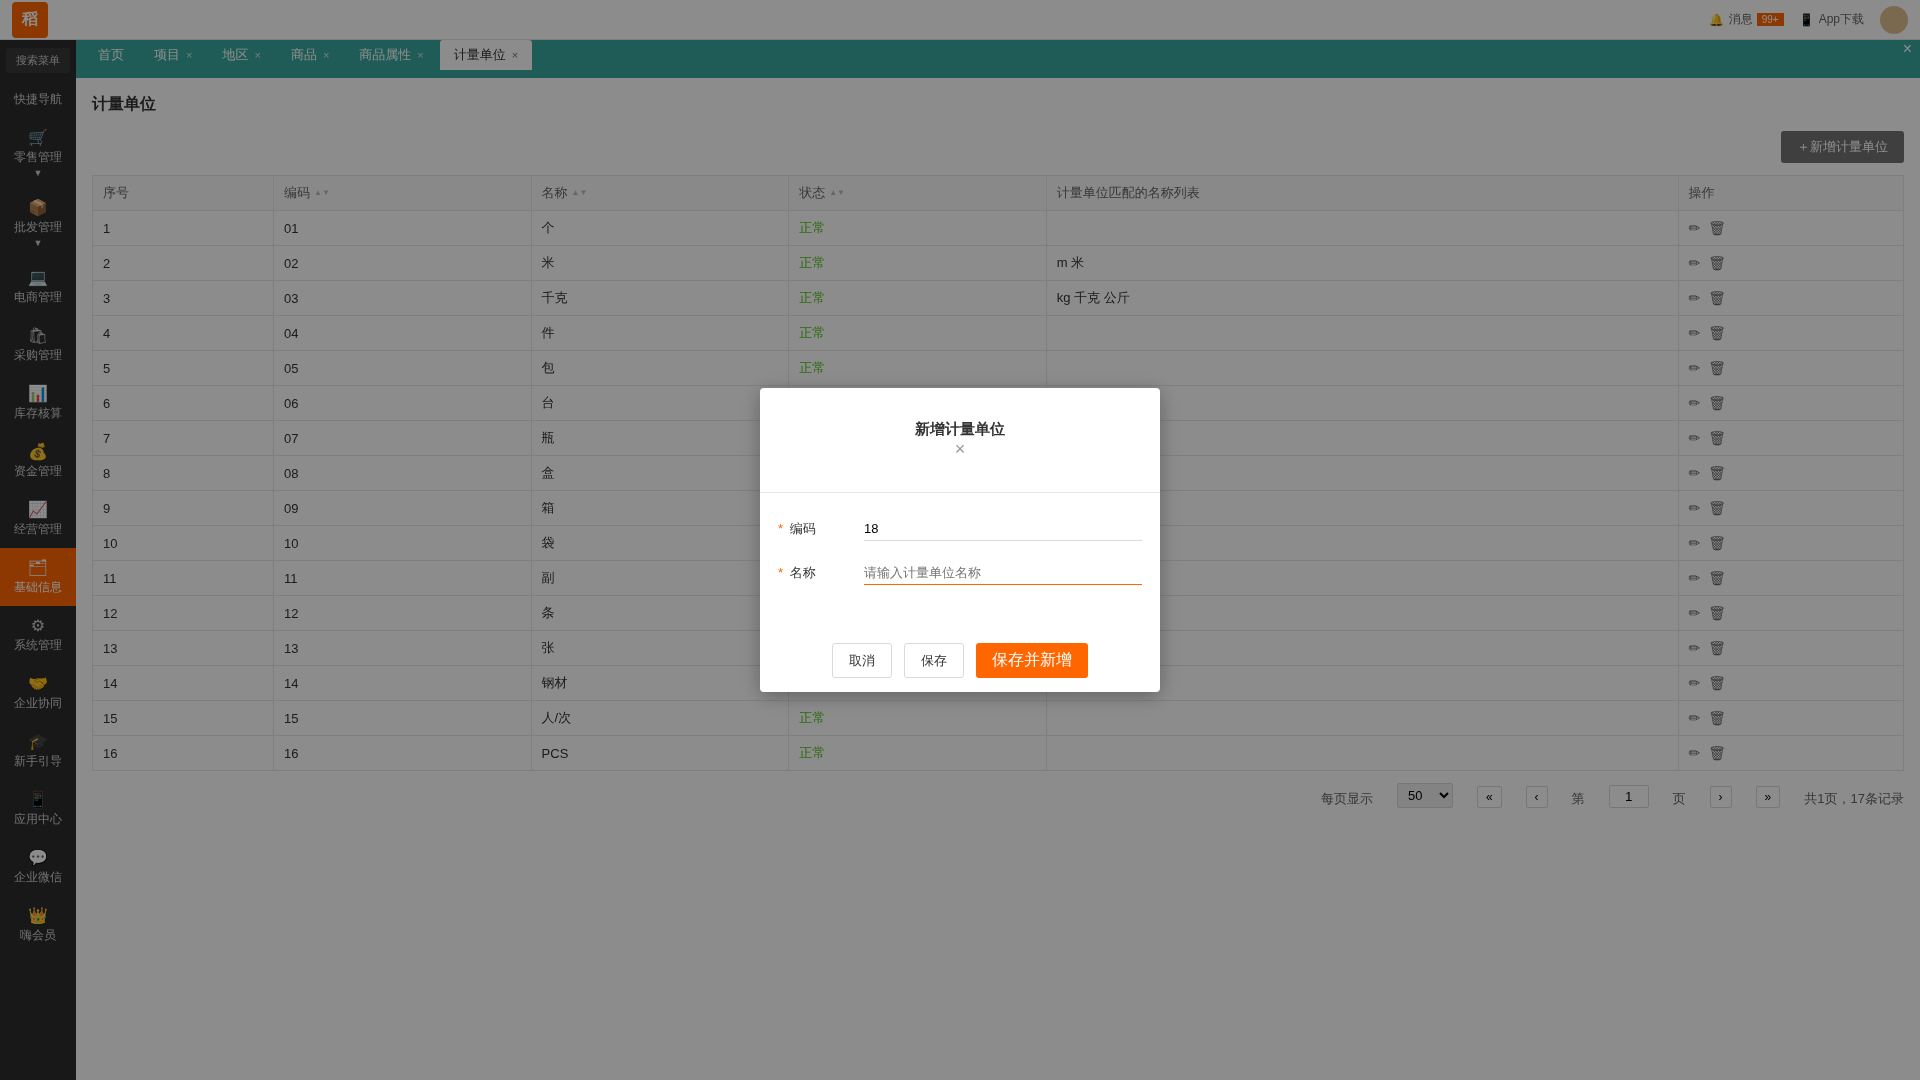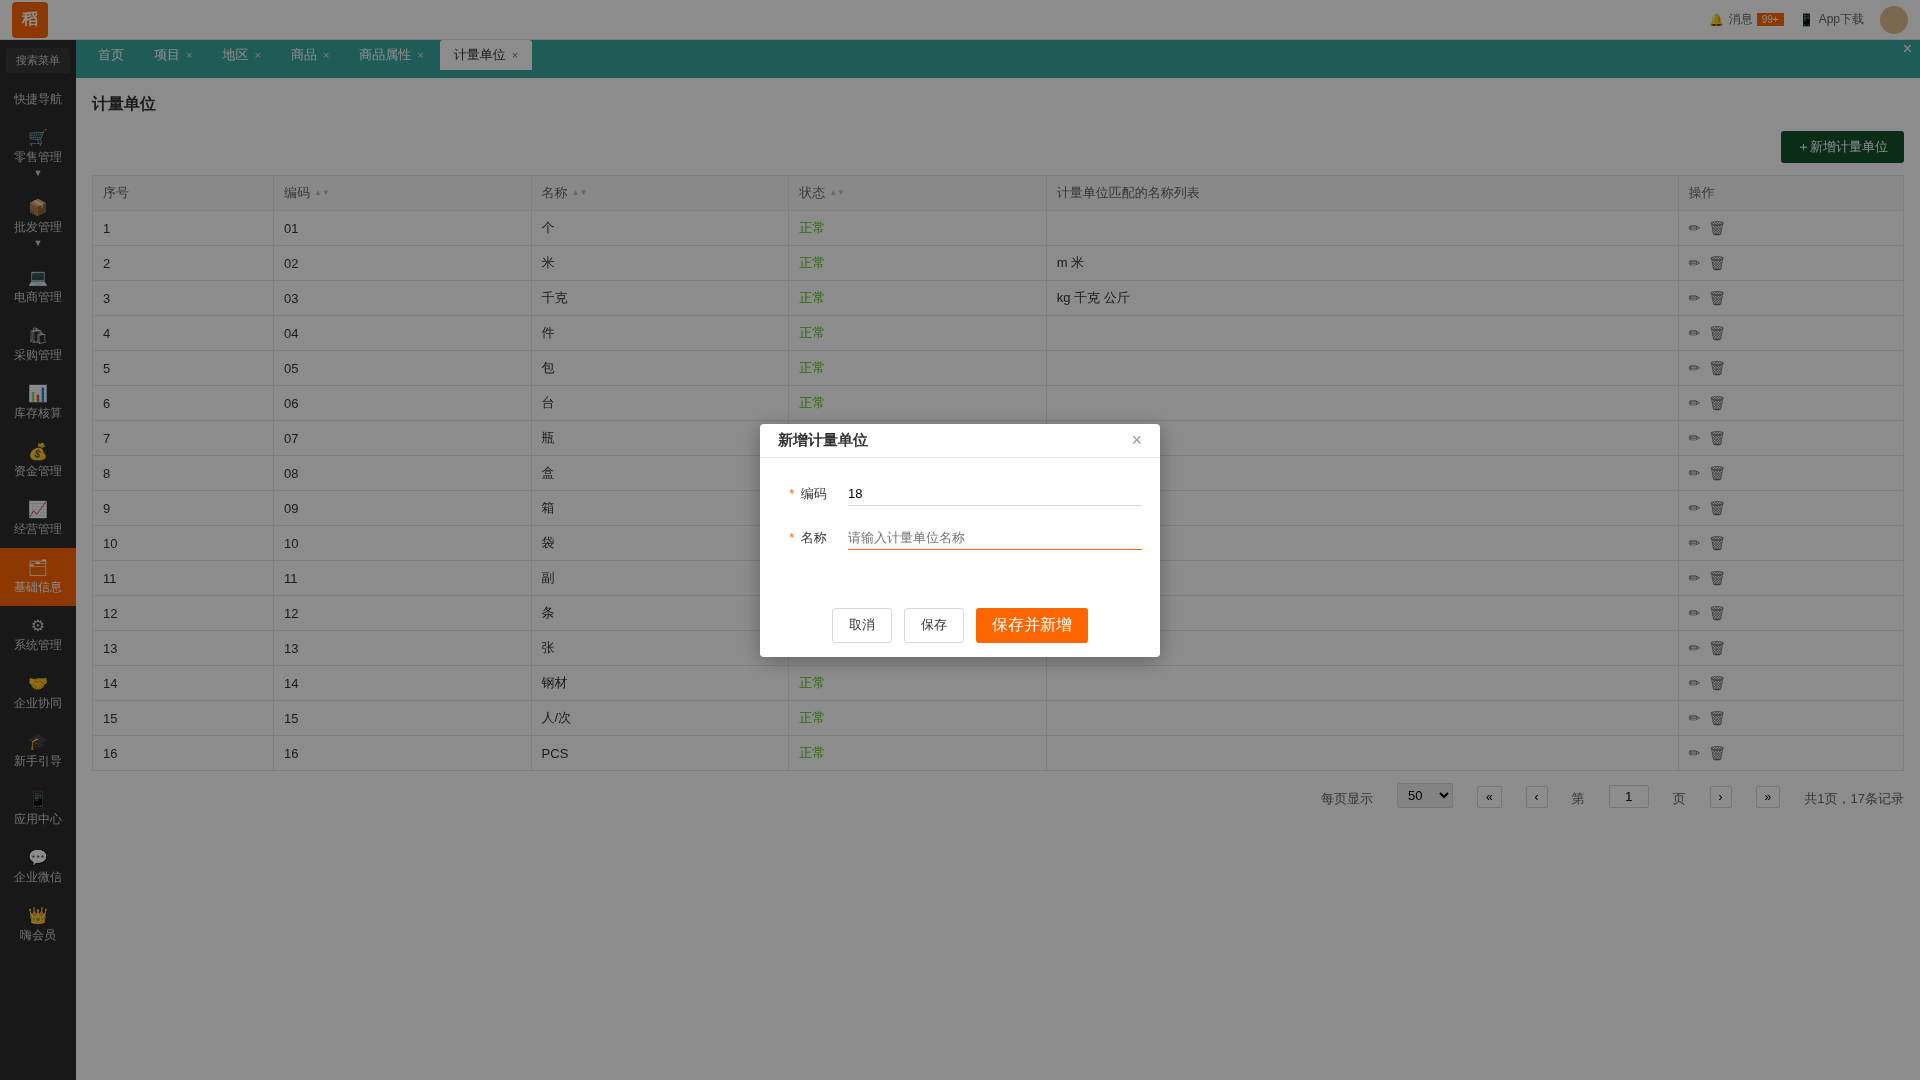--- a/index.html
+++ b/index.html
@@ -33,21 +33,21 @@
     .tab-bar { height: 38px; background: #3ba89e; display: flex; align-items: flex-start; padding: 0 8px; gap: 2px; flex-shrink: 0; }
     .tab { padding: 6px 14px; border-radius: 3px 3px 0 0; font-size: 13px; cursor: pointer; display: flex; align-items: center; gap: 6px; color: #fff; }
     .tab.active { background: #fff; color: #333; }
     .tab .close { font-size: 11px; opacity: 0.7; }
     .tab-close-all { margin-left: auto; color: #fff; font-size: 16px; cursor: pointer; }
 
     
     .page-content { flex: 1; background: #fff; padding: 16px; overflow: auto; position: relative; }
     .page-title { font-size: 16px; font-weight: bold; margin-bottom: 16px; color: #333; }
     .toolbar { display: flex; justify-content: flex-end; margin-bottom: 12px; }
-    .btn-primary { background: #14532d; color: #fff; border: none; padding: 7px 16px; border-radius: 3px; font-size: 13px; cursor: pointer; }
+    .btn-primary { background: #737373; color: #fff; border: none; padding: 7px 16px; border-radius: 3px; font-size: 13px; cursor: pointer; }
     .btn-default { background: #fff; color: #333; border: 1px solid #d9d9d9; padding: 7px 16px; border-radius: 3px; font-size: 13px; cursor: pointer; }
     .btn-orange { background: #f60; color: #fff; border: none; padding: 7px 16px; border-radius: 3px; font-size: 16px; cursor: pointer; }
 
     
     .data-table { width: 100%; border-collapse: collapse; }
     .data-table th { background: #fafafa; border: 1px solid #e8e8e8; padding: 8px 10px; text-align: left; font-weight: normal; color: #666; font-size: 13px; }
     .data-table td { border: 1px solid #e8e8e8; padding: 8px 10px; font-size: 13px; color: #333; }
     .status-normal { color: #52c41a; }
     .action-btns { display: flex; gap: 8px; }
     .action-icon { color: #666; cursor: pointer; font-size: 14px; }
@@ -56,26 +56,26 @@
     .pagination { display: flex; align-items: flex-end; justify-content: flex-end; padding: 12px 0; gap: 24px; font-size: 13px; color: #666; }
     .page-btn { border: 1px solid #d9d9d9; background: #fff; padding: 3px 8px; cursor: pointer; border-radius: 2px; font-size: 12px; }
     .page-input { width: 40px; border: 1px solid #d9d9d9; padding: 3px 6px; text-align: center; border-radius: 2px; }
     .page-select { border: 1px solid #d9d9d9; padding: 3px 6px; border-radius: 2px; font-size: 13px; }
 
     
     .overlay { position: fixed; top: 0; left: 0; right: 0; bottom: 0; background: rgba(0,0,0,0.45); z-index: 100; display: flex; align-items: center; justify-content: center; }
 
     
     .modal { background: #fff; border-radius: 4px; width: 400px; box-shadow: 0 4px 20px rgba(0,0,0,0.3); }
-    .modal-header { display: flex; align-items: center; justify-content: space-between; padding: 6px 18px; border-bottom: 1px solid #e8e8e8; }
+    .modal-header { display: flex; align-items: center; justify-content: space-between; padding: 32px 18px; border-bottom: 1px solid #e8e8e8; flex-direction: column; }
     .modal-title { font-size: 15px; font-weight: bold; color: #333; }
     .modal-close { color: #999; font-size: 18px; cursor: pointer; background: none; border: none; }
     .modal-body { padding: 24px 18px; }
     .form-row { display: flex; align-items: center; margin-bottom: 20px; }
-    .form-label { width: 60px; text-align: center; font-size: 13px; color: #333; margin-right: 10px; flex-shrink: 0; }
+    .form-label { width: 60px; text-align: left; font-size: 13px; color: #333; margin-right: 26px; flex-shrink: 0; }
     .required { color: #f60; margin-right: 3px; }
     .form-input { flex: 1; border: none; border-bottom: 1px solid #d9d9d9; padding: 4px 0; font-size: 13px; outline: none; }
     .form-input.active-input { border-bottom-color: #f60; }
     .modal-footer { display: flex; justify-content: center; gap: 12px; padding: 14px 18px; }
 
     
     .sort-arrows { display: inline-flex; flex-direction: column; margin-left: 4px; font-size: 8px; color: #bbb; line-height: 1; }
 
     .th-content { display: flex; align-items: center; }
   </style>

